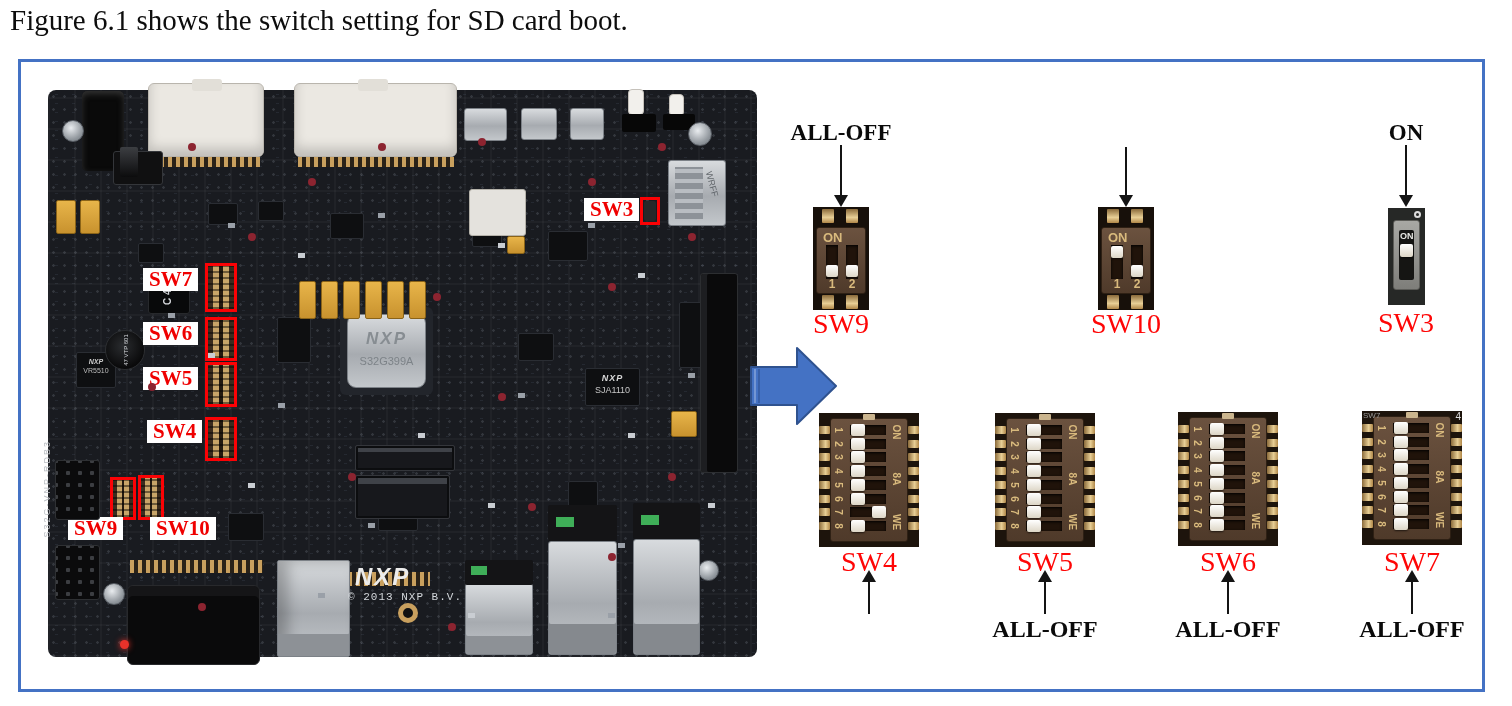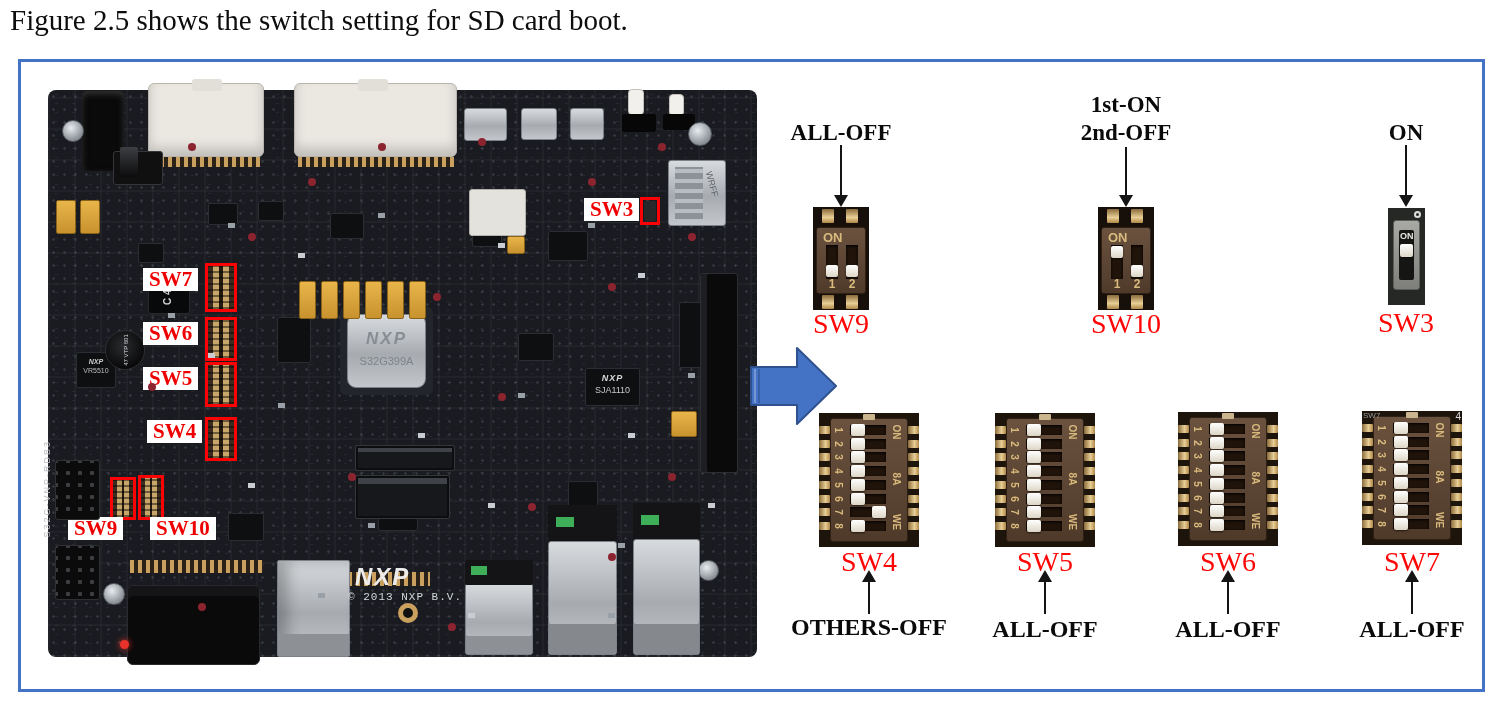--- a/index.html
+++ b/index.html
@@ -58,21 +58,21 @@
   .slot{background:#20130a;box-shadow:inset 0 1px 3px #000;}
   .knob{background:linear-gradient(#ffffff,#ddd6c6);border-radius:2px;box-shadow:0 1px 2px rgba(0,0,0,.6);}
   .gold{color:#d9ba7d;font-family:"Liberation Sans",sans-serif;font-weight:bold;}
   .rot90{transform:rotate(90deg);transform-origin:center;}
 </style>
 </head>
 <body>
 
 <div id="stage">
 
-  <div id="caption" class="abs">Figure 2.5 shows the switch setting for SD card boot.</div>
+  <div id="caption" class="abs">Figure 6.1 shows the switch setting for SD card boot.</div>
 
   <div id="frame" class="abs">
 
     <div id="board" class="abs">
       <div id="pcb" class="abs"></div>
 
       <div class="abs" style="left:34px;top:8px;width:42px;height:80px;background:#0a0a0a;border-radius:5px;box-shadow:inset 0 3px 6px #333;"></div>
       <div class="abs" style="left:100px;top:0;width:116px;height:74px;background:#ebe8e2;border:1px solid #b9b5ad;border-radius:6px;box-shadow:inset 0 -8px 12px rgba(0,0,0,.18);"></div>
       <div class="abs" style="left:144px;top:-4px;width:30px;height:12px;background:#e2dfd8;border-radius:3px;"></div>
       <div class="abs goldrow" style="left:104px;top:74px;width:108px;height:10px;"></div>
@@ -237,24 +237,20 @@
         <div class="gold abs" style="position: absolute; left: 10px; top: 23px; font-size: 13px;">ON</div>
         <div class="slot abs" style="position: absolute; left: 13px; top: 38px; width: 12px; height: 34px;"></div>
         <div class="knob abs" style="position: absolute; left: 13px; top: 58px; width: 12px; height: 12px;"></div>
         <div class="gold abs" style="position: absolute; left: 13px; top: 70px; width: 12px; text-align: center; font-size: 12px;">1</div>
         <div class="slot abs" style="position: absolute; left: 33px; top: 38px; width: 12px; height: 34px;"></div>
         <div class="knob abs" style="position: absolute; left: 33px; top: 58px; width: 12px; height: 12px;"></div>
         <div class="gold abs" style="position: absolute; left: 33px; top: 70px; width: 12px; text-align: center; font-size: 12px;">2</div>
       </div>
     <div class="abs cu-label" style="left:765px;top:246px;width:110px;">SW9</div>
 
-    <div class="abs cu-ann" style="left:1050px;top:29px;width:110px;">
-      <div>1st-ON</div>
-      <div>2nd-OFF</div>
-    </div>
     <div class="abs varr down" style="left:1098px;top:85px;height:60px;">
         <span class="stem"></span>
         <span class="head"></span>
       </div>
     <div class="abs dip2" id="cu-sw10" style="left:1077px;top:145px;">
         <div class="pinv" style="position: absolute; left: 9px; top: 2px; width: 12px; height: 14px;"></div>
         <div class="pinv" style="position: absolute; left: 33px; top: 2px; width: 12px; height: 14px;"></div>
         <div class="pinv" style="position: absolute; left: 9px; top: 88px; width: 12px; height: 14px;"></div>
         <div class="pinv" style="position: absolute; left: 33px; top: 88px; width: 12px; height: 14px;"></div>
         <div class="dbody abs" style="position: absolute; left: 3px; top: 20px; width: 50px; height: 67px;"></div>
@@ -330,21 +326,20 @@
         <div class="gold rot90 abs" style="position: absolute; left: 69px; top: 10px; width: 16px; height: 18px; font-size: 10px; line-height: 18px; text-align: center;">ON</div>
         <div class="gold rot90 abs" style="position: absolute; left: 69px; top: 57px; width: 16px; height: 18px; font-size: 10px; line-height: 18px; text-align: center;">8A</div>
         <div class="gold rot90 abs" style="position: absolute; left: 69px; top: 100px; width: 16px; height: 18px; font-size: 10px; line-height: 18px; text-align: center;">WE</div>
       </div>
     <div class="abs cu-label" style="left:793px;top:484px;width:110px;">SW4</div>
     <div class="abs varr up" style="left:841px;top:508px;height:44px;">
         <span class="stem"></span>
         <span class="head"></span>
       </div>
     <div class="abs cu-ann big" style="left:768px;top:551px;width:160px;">
-      <div>OTHERS-OFF</div>
     </div>
 
     <div class="abs dip8" id="cu-sw5" style="left:974px;top:351px;">
         <div class="dbody abs" style="position: absolute; left: 11px; top: 5px; width: 78px; height: 124px;"></div>
         <div style="position: absolute; left: 44px; top: 1px; width: 12px; height: 6px; background: rgb(203, 181, 142); border-radius: 1px;"></div>
         <div class="pin abs" style="position: absolute; left: 0px; top: 13px; width: 11px; height: 8px;"></div>
         <div class="pin abs" style="position: absolute; left: 89px; top: 13px; width: 11px; height: 8px;"></div>
         <div class="gold rot90 abs" style="position: absolute; left: 13px; top: 11px; width: 12px; height: 12px; font-size: 10px; line-height: 12px; text-align: center;">1</div>
         <div class="slot abs" style="position: absolute; left: 31px; top: 12px; width: 36px; height: 10px;"></div>
         <div class="knob abs" style="position: absolute; left: 32px; top: 11px; width: 14px; height: 12px;"></div>

